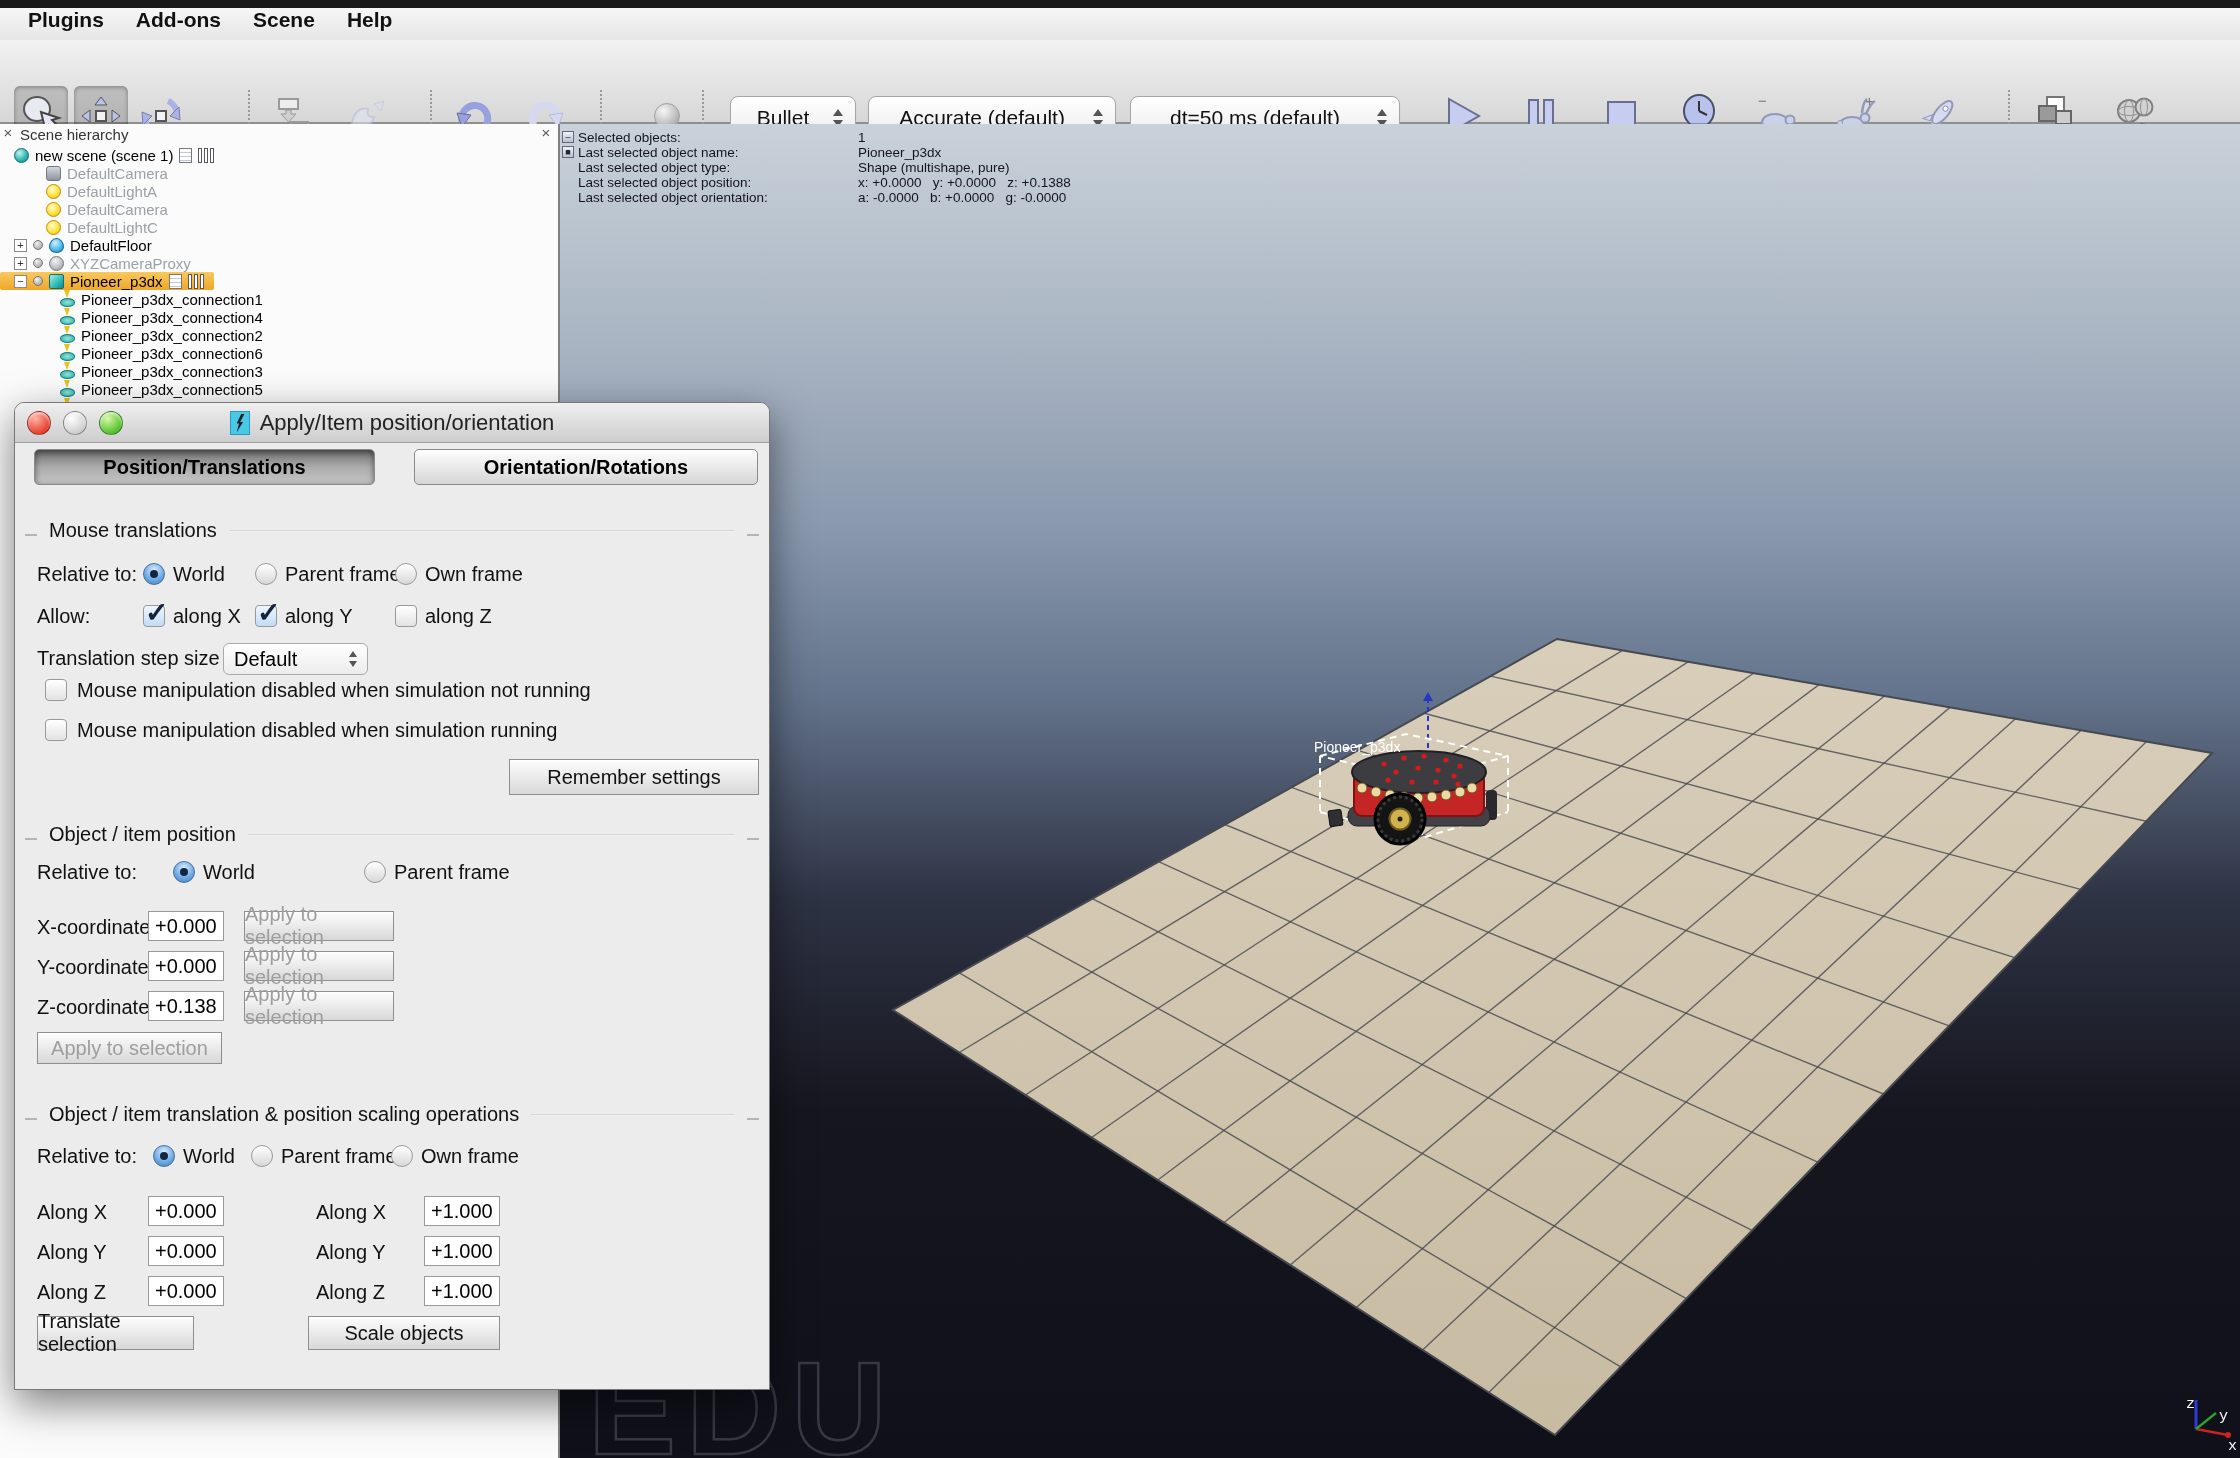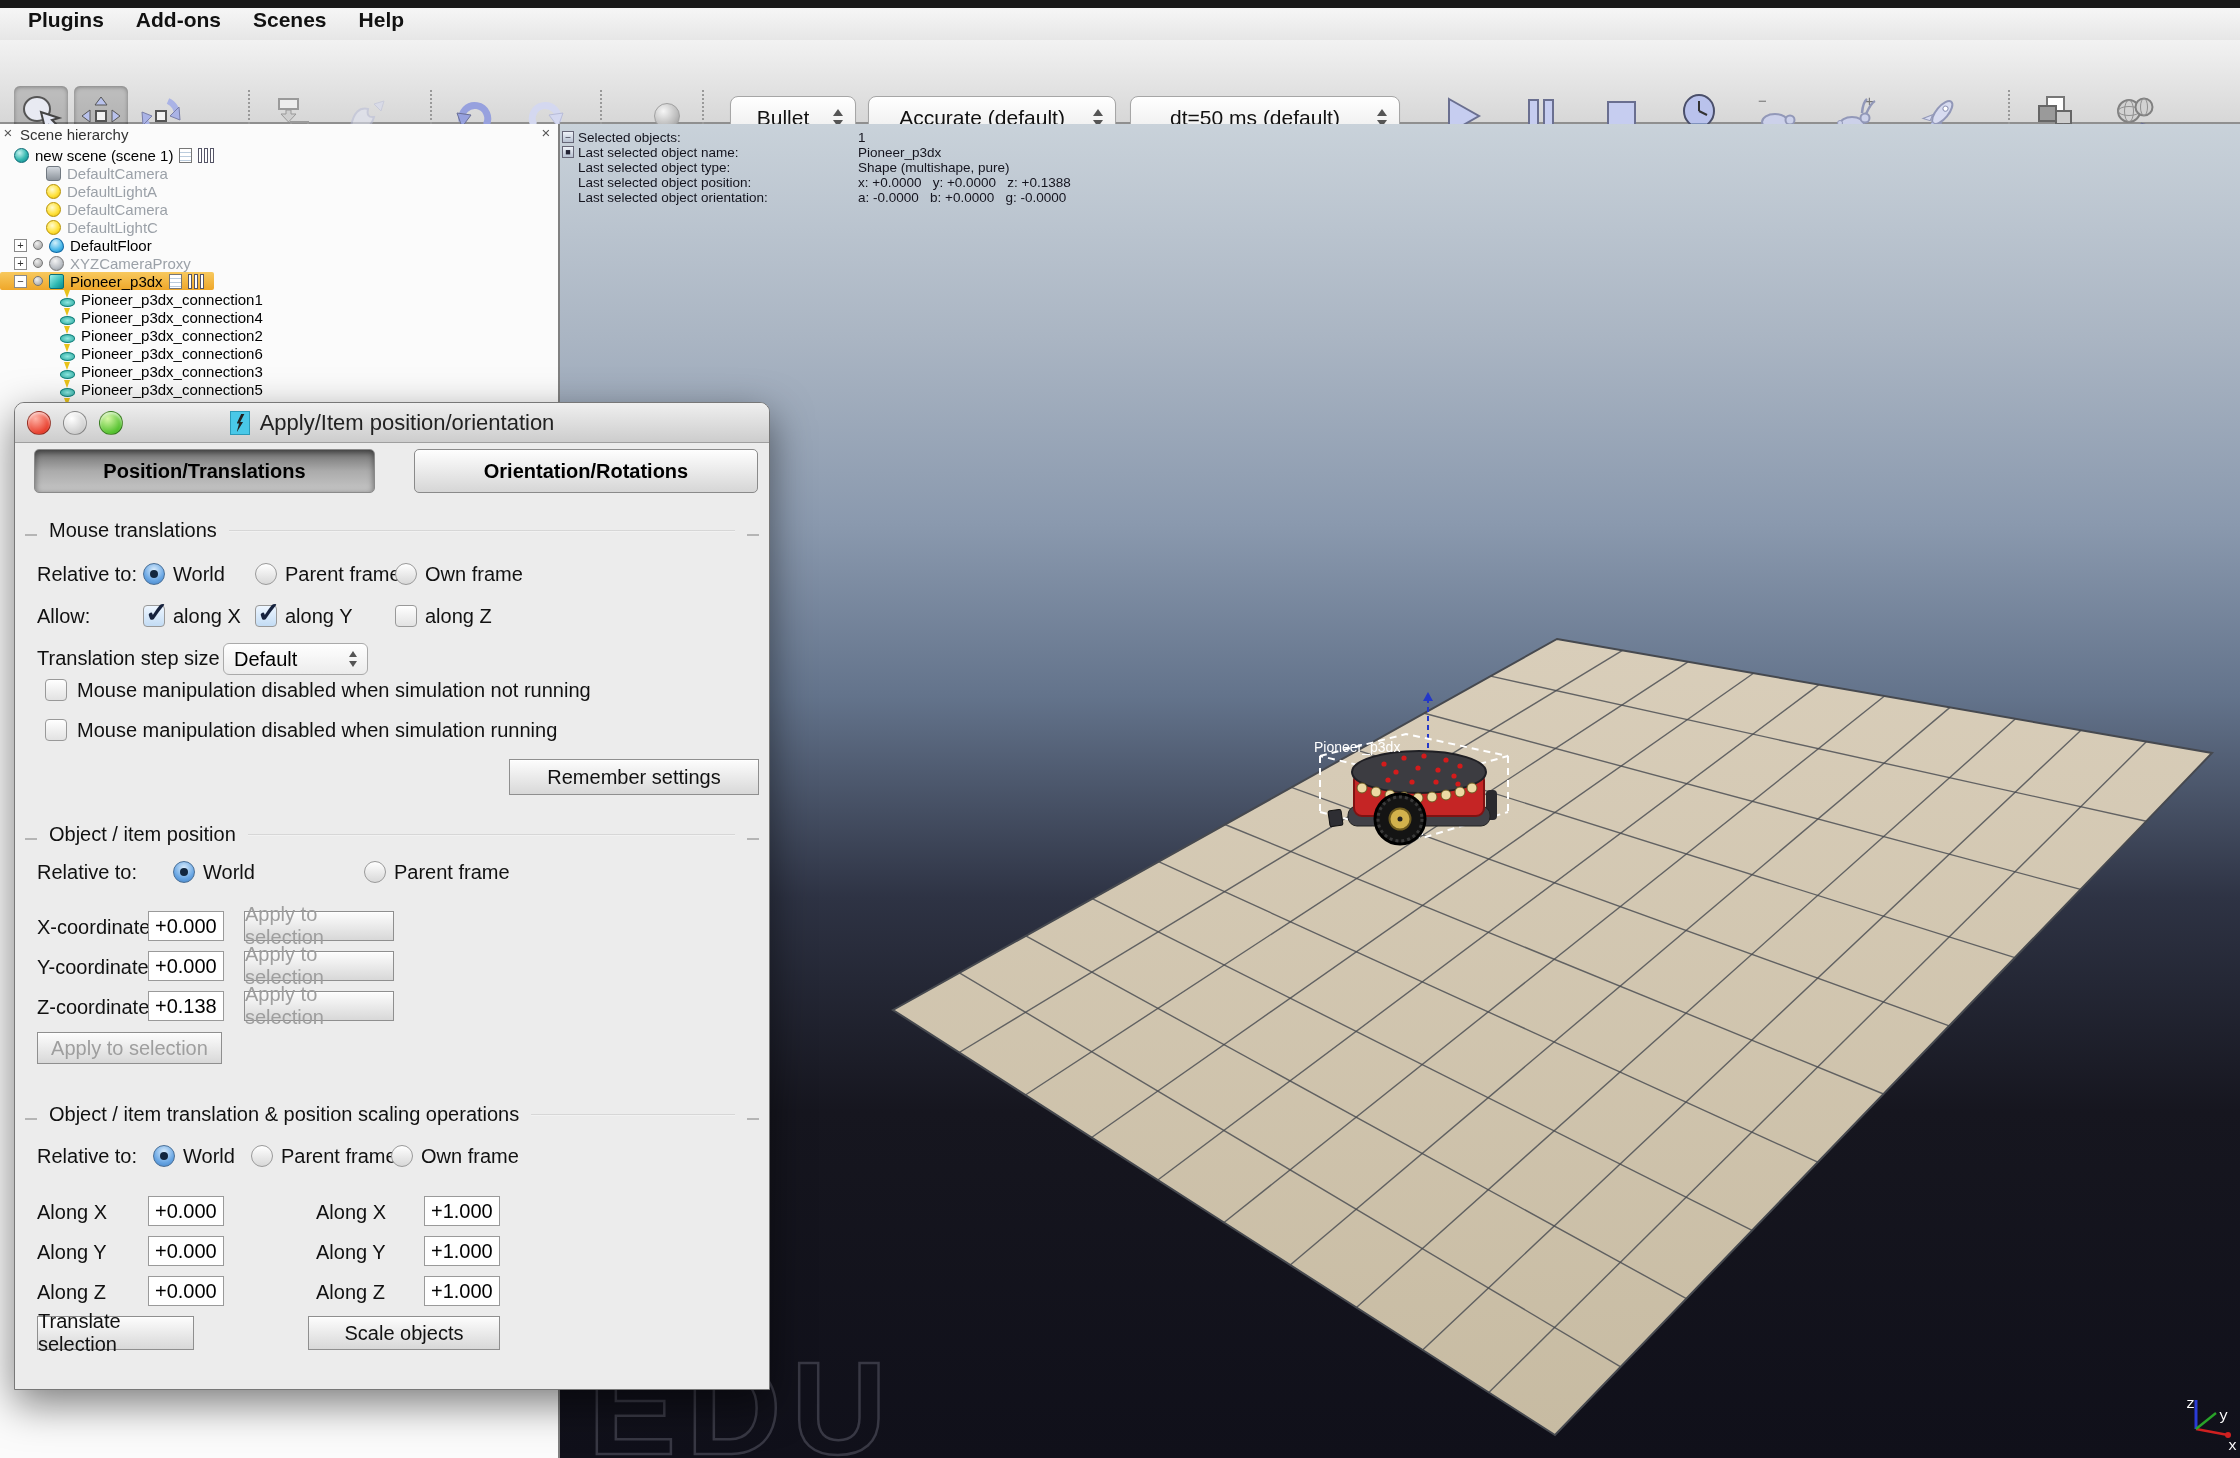--- a/index.html
+++ b/index.html
@@ -95,21 +95,21 @@
   .tl{position:absolute;top:8px;width:24px;height:24px;border-radius:50%;border:1px solid rgba(0,0,0,.35);
     box-shadow:inset 0 2px 3px rgba(255,255,255,.65);}
   #tl-close{left:12px;background:radial-gradient(circle at 35% 30%,#ffb3a6,#e8402e 70%,#c22a1a);}
   #tl-min{left:48px;background:radial-gradient(circle at 35% 30%,#ffffff,#cfcfcf 70%,#b5b5b5);}
   #tl-zoom{left:84px;background:radial-gradient(circle at 35% 30%,#d6f7a6,#54c22e 70%,#3a9c1c);}
   #dlg-title-wrap{display:flex;align-items:center;gap:10px;}
   .dlg-bolt{width:20px;height:24px;background:#49c8e8;border:1px solid #2a9ab8;position:relative;}
   .dlg-bolt::after{content:"";position:absolute;left:6px;top:2px;width:8px;height:19px;background:#222;
     clip-path:polygon(60% 0,100% 0,45% 45%,80% 45%,0 100%,30% 52%,0 52%);}
   #dlg-title{font-size:22px;color:#222;}
-  .tab{position:absolute;top:46px;height:44px;border:1px solid #8a8a8a;border-radius:5px;
+  .tab{position:absolute;top:46px;height:36px;border:1px solid #8a8a8a;border-radius:5px;
     font-size:20px;font-weight:600;color:#000;display:flex;align-items:center;justify-content:center;
     background:linear-gradient(#fefefe,#d6d6d6);}
   .tab.active{background:linear-gradient(#6e6e6e,#ababab 50%,#c6c6c6);
     box-shadow:inset 0 2px 6px rgba(0,0,0,.5);}
   #tab-pos{left:19px;width:341px;}
   #tab-ori{left:399px;width:344px;}
   .sect{position:absolute;left:10px;right:10px;display:flex;align-items:center;gap:12px;
     font-size:20px;color:#111;}
   .sect .dash{width:12px;height:2px;background:#b5b5b5;flex:none;align-self:flex-end;margin-bottom:6px;}
   .sect .line{flex:1;height:2px;background:linear-gradient(#c9c9c9,#fff);}
@@ -137,21 +137,21 @@
 </head>
 <body>
 
 <div id="stage">
 
   <div id="topstrip"></div>
 
   <div id="menubar">
     <span class="menu-item">Plugins</span>
     <span class="menu-item">Add-ons</span>
-    <span class="menu-item">Scenes</span>
+    <span class="menu-item">Scene</span>
     <span class="menu-item">Help</span>
   </div>
 
   <div id="toolbar">
     <div class="tbtn pressed" style="left:14px">
       <svg width="44" height="44">
           <ellipse cx="18" cy="15" rx="13" ry="12" fill="#e8eaf2" stroke="#555" stroke-width="2"></ellipse>
           <path d="M22 18 L27 38 L30 31 L37 36 L39 32 L33 26 L40 24 Z" fill="#e6e9f5" stroke="#444" stroke-width="2"></path>
         </svg>
     </div>

